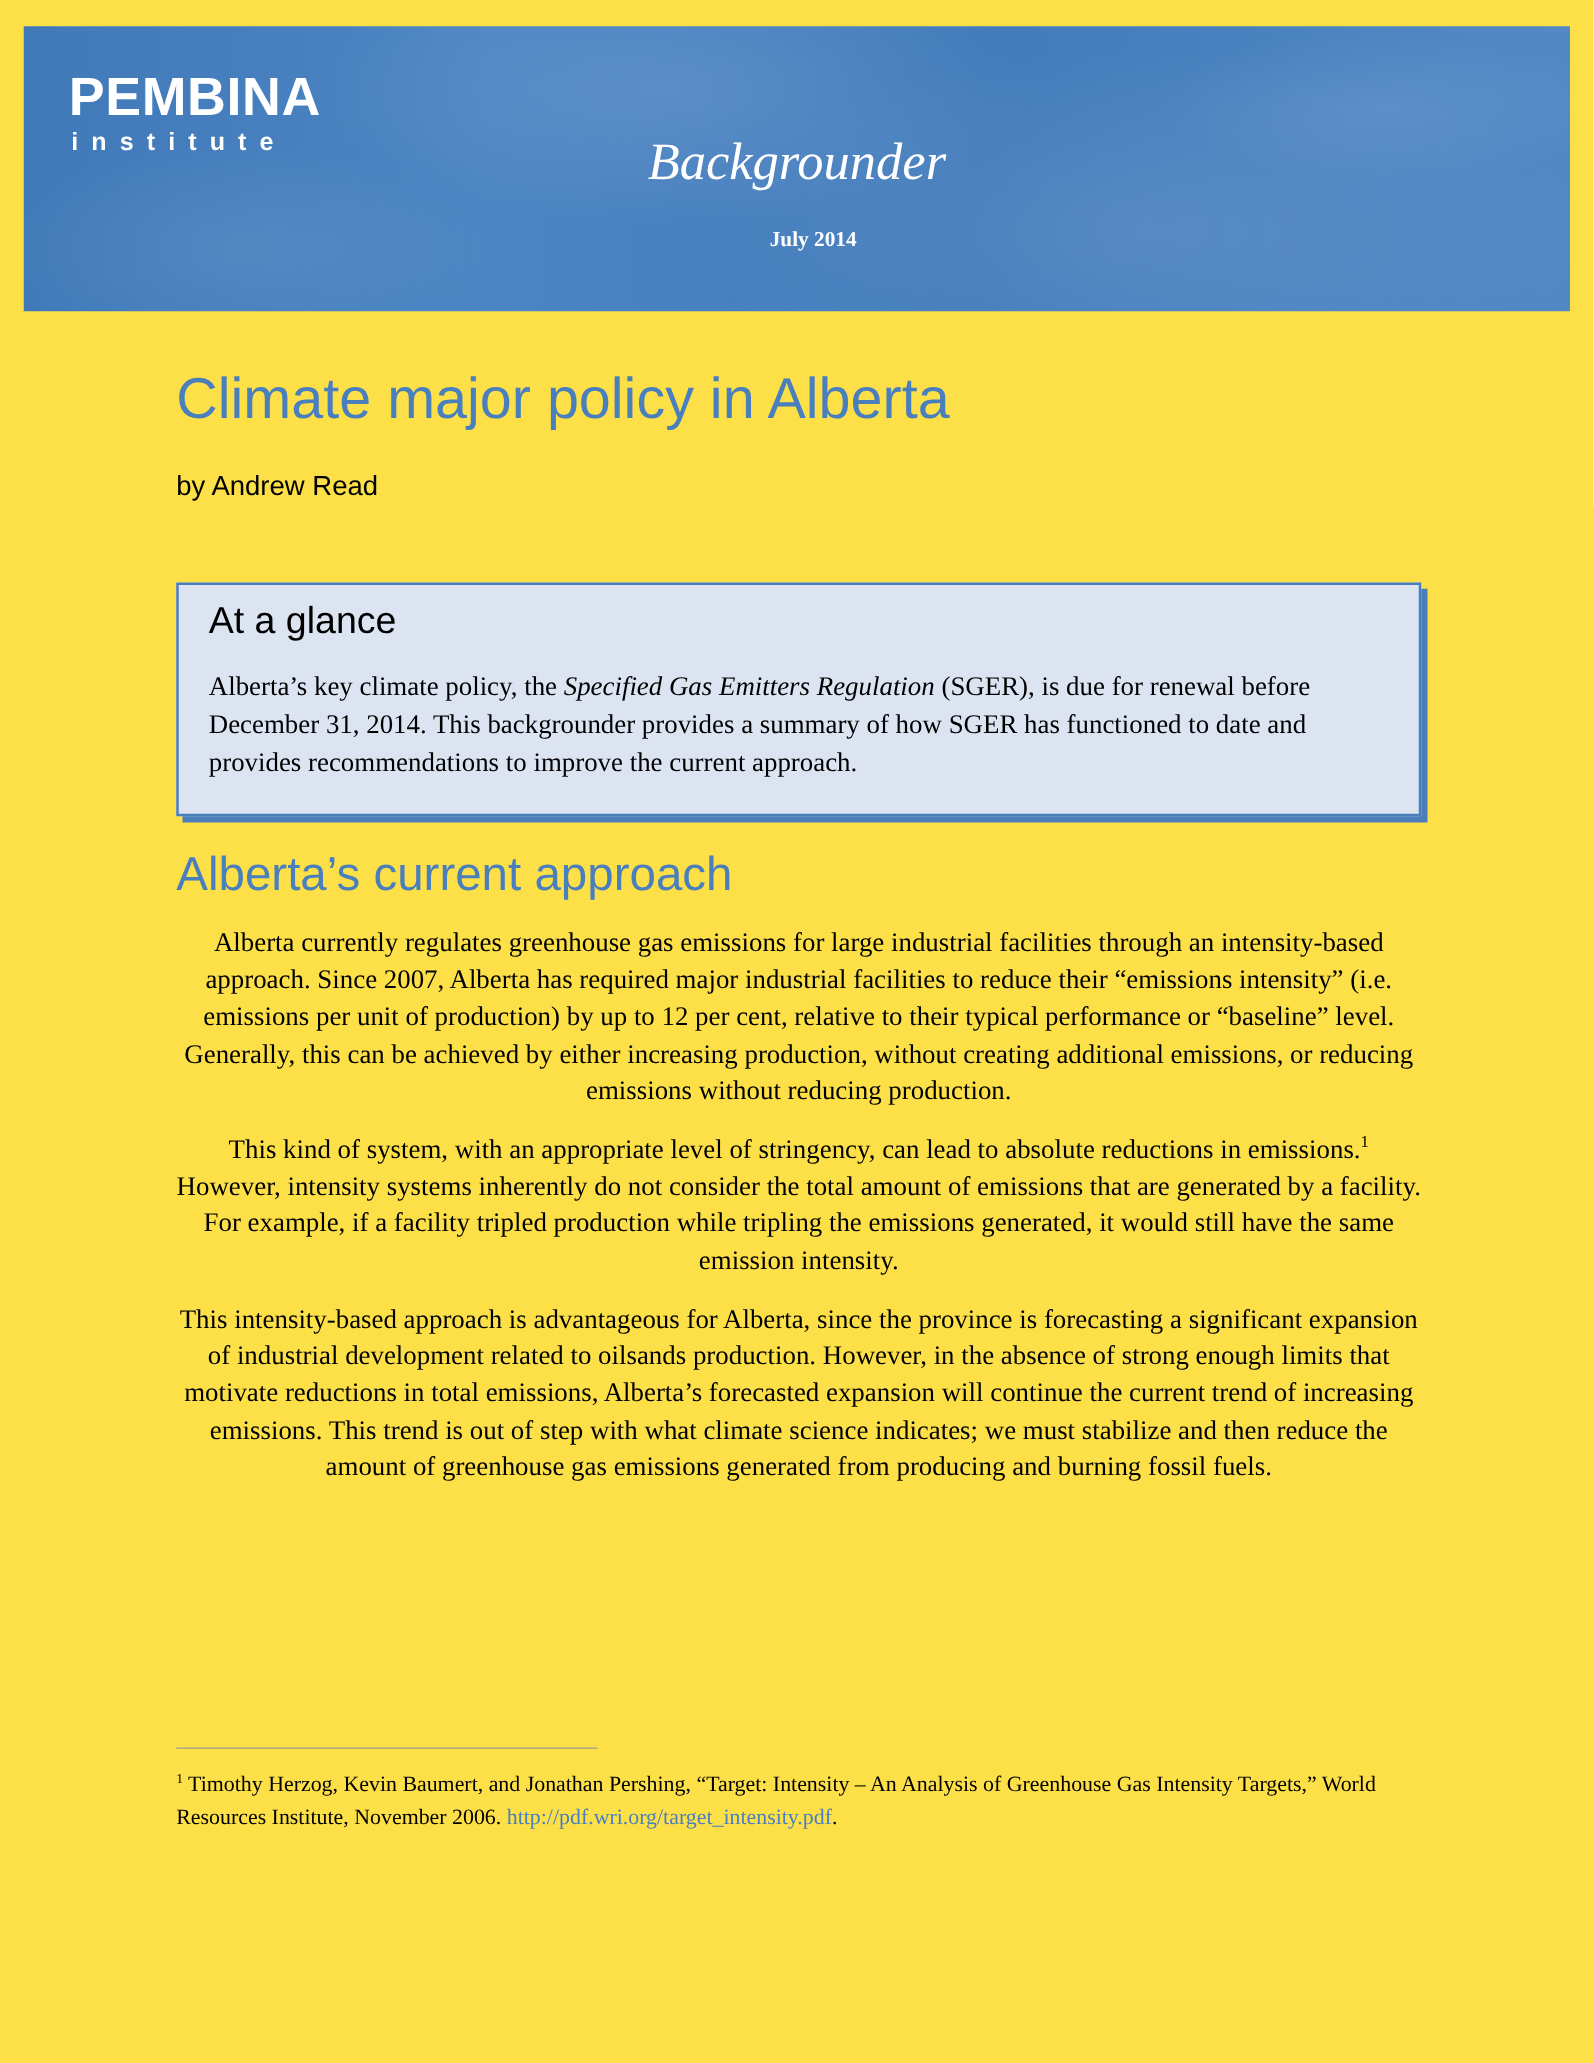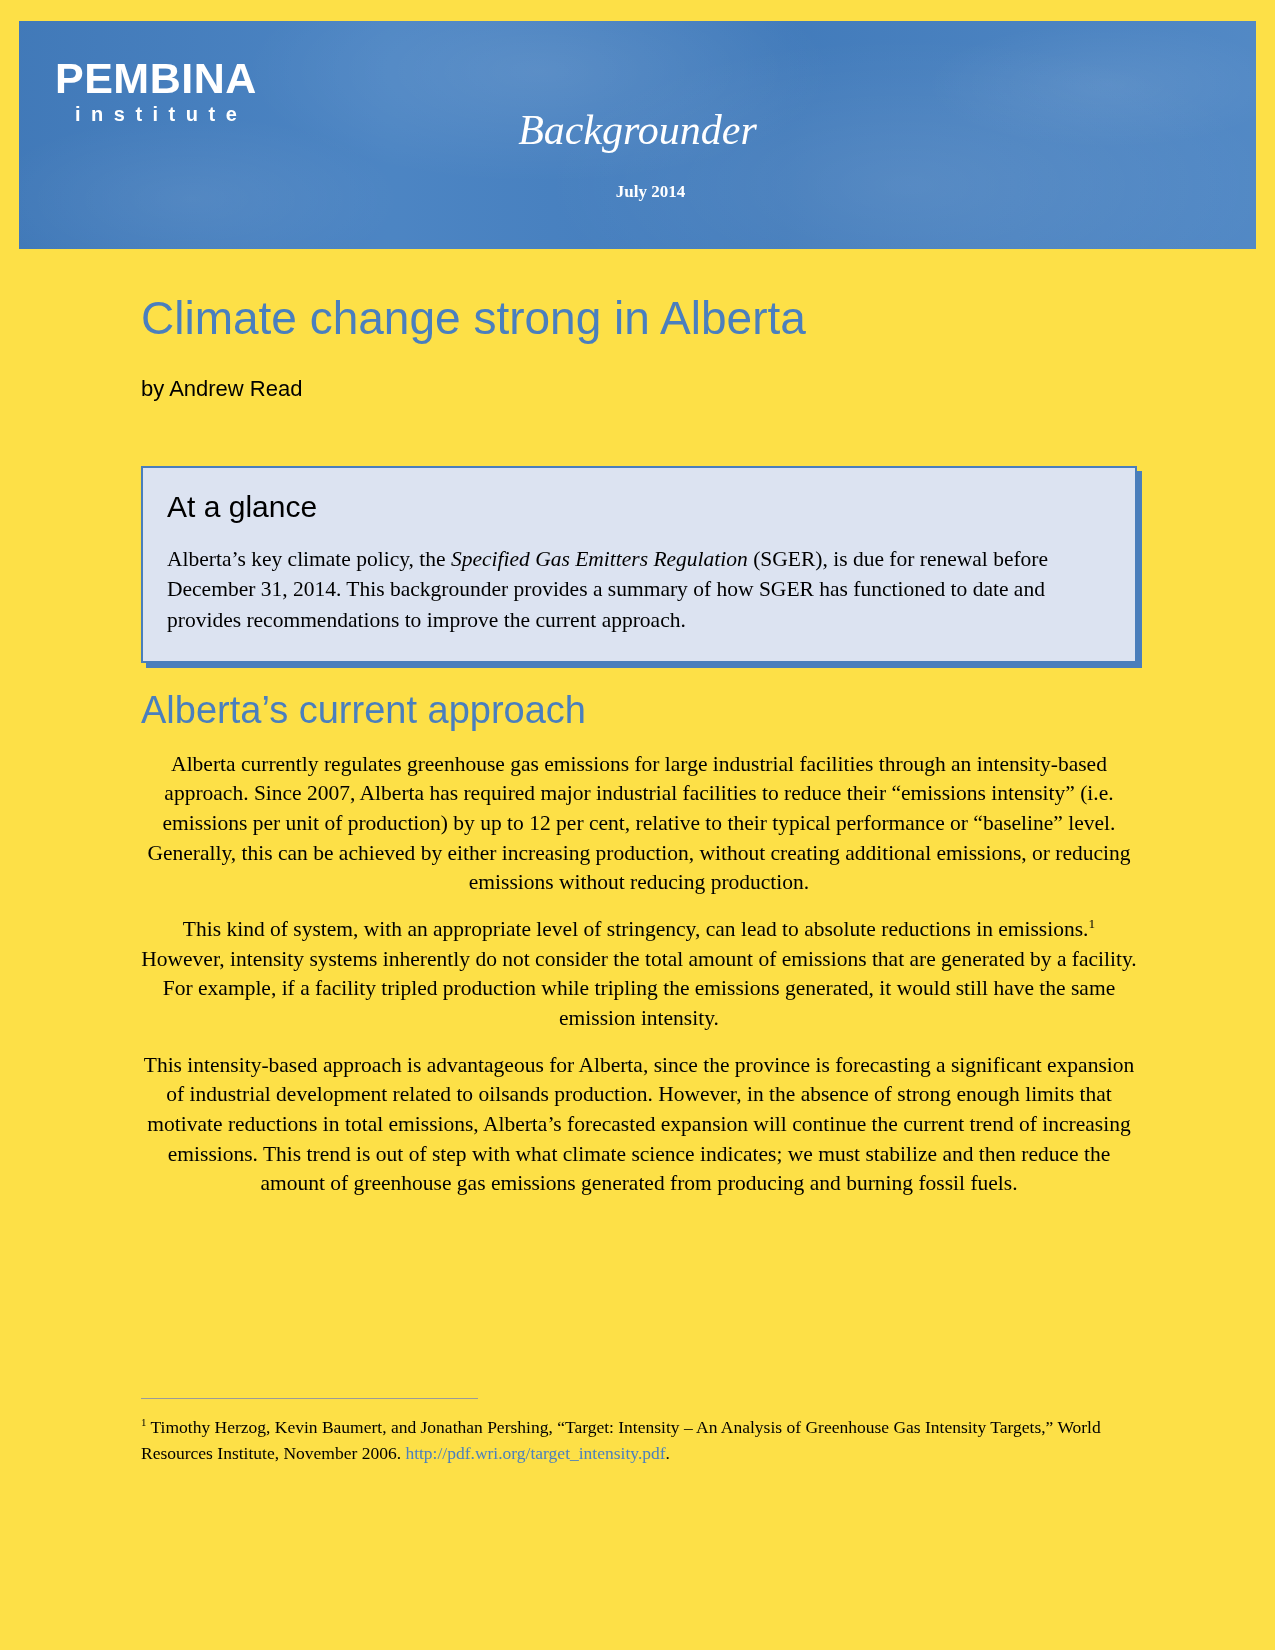--- a/index.html
+++ b/index.html
@@ -39,21 +39,21 @@
   }
   .logo-main {
     font-size: 43px;
     line-height: 1.0;
     letter-spacing: 0.5px;
   }
   .logo-sub {
     font-size: 20px;
     letter-spacing: 10.5px;
     margin-top: 3px;
-    margin-left: 20px;
+    margin-left: 2px;
   }
   .pub-title {
     position: absolute;
     top: 86px;
     left: 0;
     width: 100%;
     text-align: center;
     color: #ffffff;
     font-family: "Liberation Serif", serif;
     font-style: italic;
@@ -93,21 +93,21 @@
     font-family: "Liberation Sans", sans-serif;
     font-size: 22px;
     color: #000000;
   }
 
   .glance-box {
     margin-top: 64px;
     background: #dce3f1;
     border: 2px solid #4a7ebb;
     box-shadow: 5px 5px 0 0 #4a7ebb;
-    padding: 22px 26px 26px 24px;
+    padding: 12px 26px 26px 24px;
   }
   .glance-heading {
     font-family: "Liberation Sans", sans-serif;
     font-weight: normal;
     font-size: 30px;
     color: #000000;
     line-height: 1.1;
   }
   .glance-body {
     margin: 21px 0 0 0;
@@ -168,21 +168,21 @@
   <div class="banner">
     <div class="logo">
       <div class="logo-main">PEMBINA</div>
       <div class="logo-sub">institute</div>
     </div>
     <div class="pub-title">Backgrounder</div>
     <div class="pub-date">July 2014</div>
   </div>
 
   <div class="content">
-    <h1 class="page-title">Climate change strong in Alberta</h1>
+    <h1 class="page-title">Climate major policy in Alberta</h1>
     <div class="byline">by Andrew Read</div>
 
     <div class="glance-box">
       <div class="glance-heading">At a glance</div>
       <p class="glance-body"><span>Alberta’s key climate policy, the </span><i>Specified Gas Emitters Regulation</i><span> (SGER), is due for renewal before December 31, 2014. This backgrounder provides a summary of how SGER has functioned to date and provides recommendations to improve the current approach.</span></p>
     </div>
 
     <h2 class="section-heading">Alberta’s current approach</h2>
 
     <p class="para">Alberta currently regulates greenhouse gas emissions for large industrial facilities through an intensity-based approach. Since 2007, Alberta has required major industrial facilities to reduce their “emissions intensity” (i.e. emissions per unit of production) by up to 12 per cent, relative to their typical performance or “baseline” level. Generally, this can be achieved by either increasing production, without creating additional emissions, or reducing emissions without reducing production.</p>

